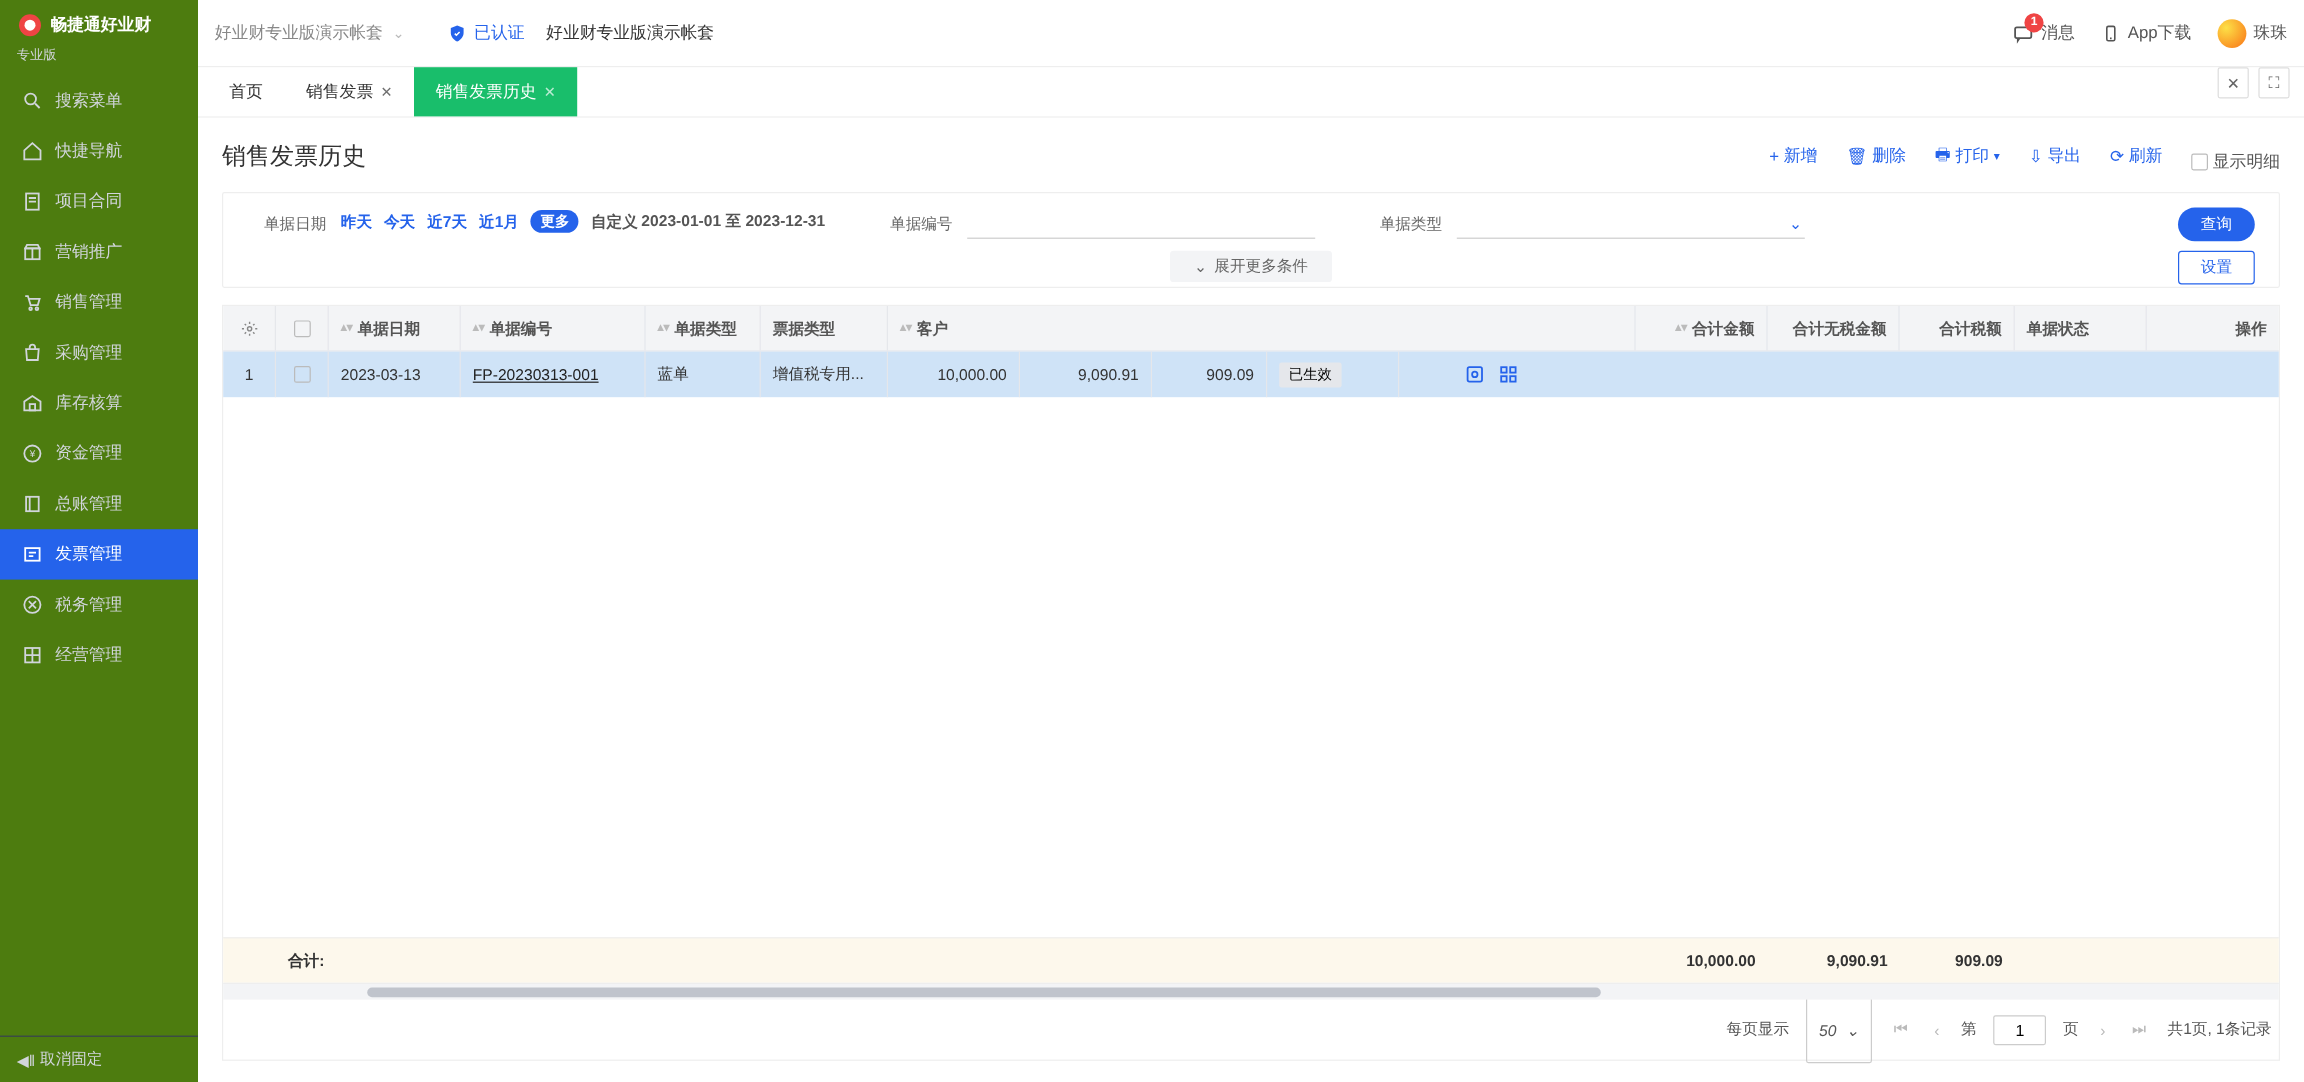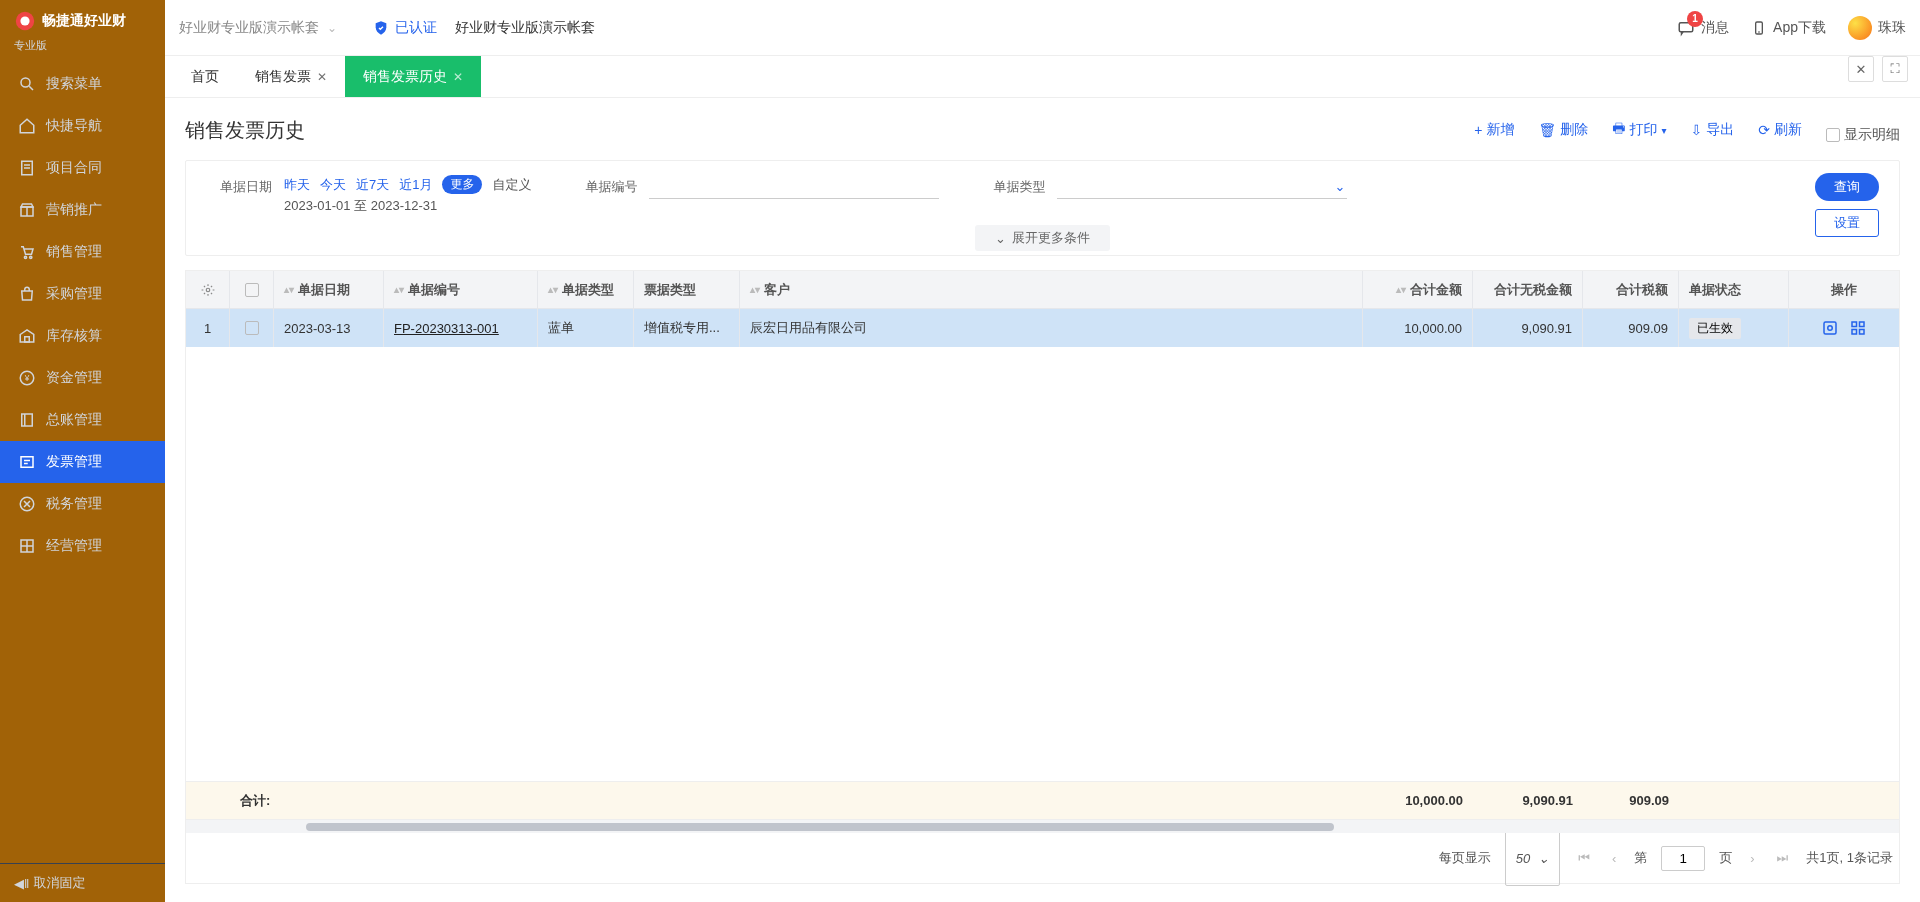--- a/index.html
+++ b/index.html
@@ -1,20 +1,20 @@
 <!DOCTYPE html>
 <html><head>
 <meta charset="utf-8">
 <style>
 * { box-sizing: border-box; margin: 0; padding: 0; }
 body { font-family: "Microsoft YaHei", Arial, sans-serif; font-size: 13px; color: #333; background: #fff; overflow: hidden; }
 .app { display: flex; height: 100vh; width: 100vw; }
 
 
-.sidebar { width: 165px; background: #a16207; color: #fff; display: flex; flex-direction: column; flex-shrink: 0; }
+.sidebar { width: 165px; background: #4d7c0f; color: #fff; display: flex; flex-direction: column; flex-shrink: 0; }
 .logo-area { padding: 10px 14px 6px; display: flex; align-items: center; gap: 6px; }
 .logo-icon { width: 22px; height: 22px; display:inline-flex; align-items:center; justify-content:center;}
 .logo-text { font-size: 14px; font-weight: 600; color: #fff; }
 .edition { font-size: 11px; color: #d1d5db; padding: 0 14px 10px; }
 .nav { flex: 1; overflow-y: auto; }
 .nav-item { display: flex; align-items: center; gap: 10px; padding: 12px 18px; color: #d1d5db; cursor: pointer; font-size: 14px; }
 .nav-item.active { background: #2563eb; color: #fff; }
 .nav-icon { width: 18px; height: 18px; display: inline-flex; align-items: center; justify-content: center; flex-shrink: 0; }
 .sidebar-footer { padding: 10px 14px; font-size: 13px; color: #d1d5db; cursor: pointer; display: flex; align-items: center; gap: 4px; border-top: 1px solid #374151; }
 
@@ -50,21 +50,21 @@
 .ac { display: flex; align-items: center; gap: 4px; color: #2563eb; cursor: pointer; font-size: 14px; }
 .ac.gray { color: #555; margin-top: 10px; }
 .ac .mini { font-size: 10px; }
 .chk { width: 14px; height: 14px; border: 1px solid #bbb; border-radius: 2px; }
 
 
 .filter-card { background: #fff; border: 1px solid #eee; border-radius: 2px; padding: 14px 30px 4px; margin-bottom: 14px; position: relative; }
 .filter-row { display: flex; align-items: flex-start; gap: 50px; flex-wrap: wrap; }
 .fld { display: flex; align-items: flex-start; gap: 12px; }
 .fld-label { color: #666; font-size: 13px; padding-top: 3px; min-width: 56px; text-align: right; }
-.date-opts { display: flex; flex-direction: column; gap: 3px; }
+.date-opts { display: flex; flex-direction: row; gap: 3px; font-weight: bold; }
 .date-chips { display: flex; gap: 10px; align-items: center; }
 .chip { color: #2563eb; cursor: pointer; font-size: 13px; }
 .chip.plain { color: #555; }
 .pill { background: #2563eb; color: #fff; border-radius: 999px; padding: 1px 8px; font-size: 12px; }
 .date-range { color: #555; font-size: 13px; }
 .und-input { border: none; border-bottom: 1px solid #ccc; width: 290px; padding: 4px 2px; font-size: 13px; outline: none; background: transparent; }
 .und-sel { border: none; border-bottom: 1px solid #ccc; width: 290px; padding: 4px 2px; font-size: 13px; display: flex; align-items: center; justify-content: flex-end; color: #2563eb; cursor: pointer; }
 .filter-btns { position: absolute; right: 20px; top: 12px; display: flex; flex-direction: column; gap: 8px; }
 .btn-primary { background: #2563eb; color: #fff; border: none; border-radius: 14px; padding: 5px 18px; font-size: 13px; cursor: pointer; }
 .btn-outline { background: #fff; color: #2563eb; border: 1px solid #2563eb; border-radius: 3px; padding: 4px 18px; font-size: 13px; cursor: pointer; }
@@ -81,21 +81,21 @@
 .c-chk { width: 44px; justify-content: center; }
 .c-date { width: 110px; }
 .c-code { width: 154px; }
 .c-btype { width: 96px; }
 .c-itype { width: 106px; }
 .c-cust { flex: 1; min-width: 180px; }
 .c-amt { width: 110px; justify-content: flex-end; }
 .c-noamt { width: 110px; justify-content: flex-end; }
 .c-tax { width: 96px; justify-content: flex-end; }
 .c-status { width: 110px; }
-.c-ops { width: 110px; justify-content: center; gap: 10px; border-right: none; }
+.c-ops { width: 110px; justify-content: flex-end; gap: 10px; border-right: none; }
 .tbody { flex: 1; }
 .trow { display: flex; height: 38px; align-items: stretch; }
 .trow.hl { background: #cfe3f7; }
 .link { color: #222; text-decoration: underline; cursor: pointer; }
 .status-tag { background: #e5e7eb; color: #000000; border-radius: 2px; padding: 2px 8px; font-size: 12px; }
 .op-ic { width: 18px; height: 18px; color: #2563eb; cursor: pointer; }
 
 
 .totals { display: flex; background: #fdf8ec; border-top: 1px solid #eee; height: 38px; align-items: stretch; font-weight: 600; }
 .totals .th, .totals .td { border-right: none; }
@@ -432,21 +432,20 @@
             <div class="td c-gear">1</div>
             <div class="td c-chk">
                 <span class="chk"></span>
               </div>
             <div class="td c-date">2023-03-13</div>
             <div class="td c-code">
                 <span class="link">FP-20230313-001</span>
               </div>
             <div class="td c-btype">蓝单</div>
             <div class="td c-itype">增值税专用...</div>
-            <div class="td c-cust">辰宏日用品有限公司</div>
             <div class="td c-amt">10,000.00</div>
             <div class="td c-noamt">9,090.91</div>
             <div class="td c-tax">909.09</div>
             <div class="td c-status">
                 <span class="status-tag">已生效</span>
               </div>
             <div class="td c-ops">
               <span class="op-ic">
                   <svg viewBox="0 0 24 24" width="18" height="18" fill="none" stroke="currentColor" stroke-width="2">
                     <rect x="4" y="4" width="16" height="16" rx="2"></rect>

